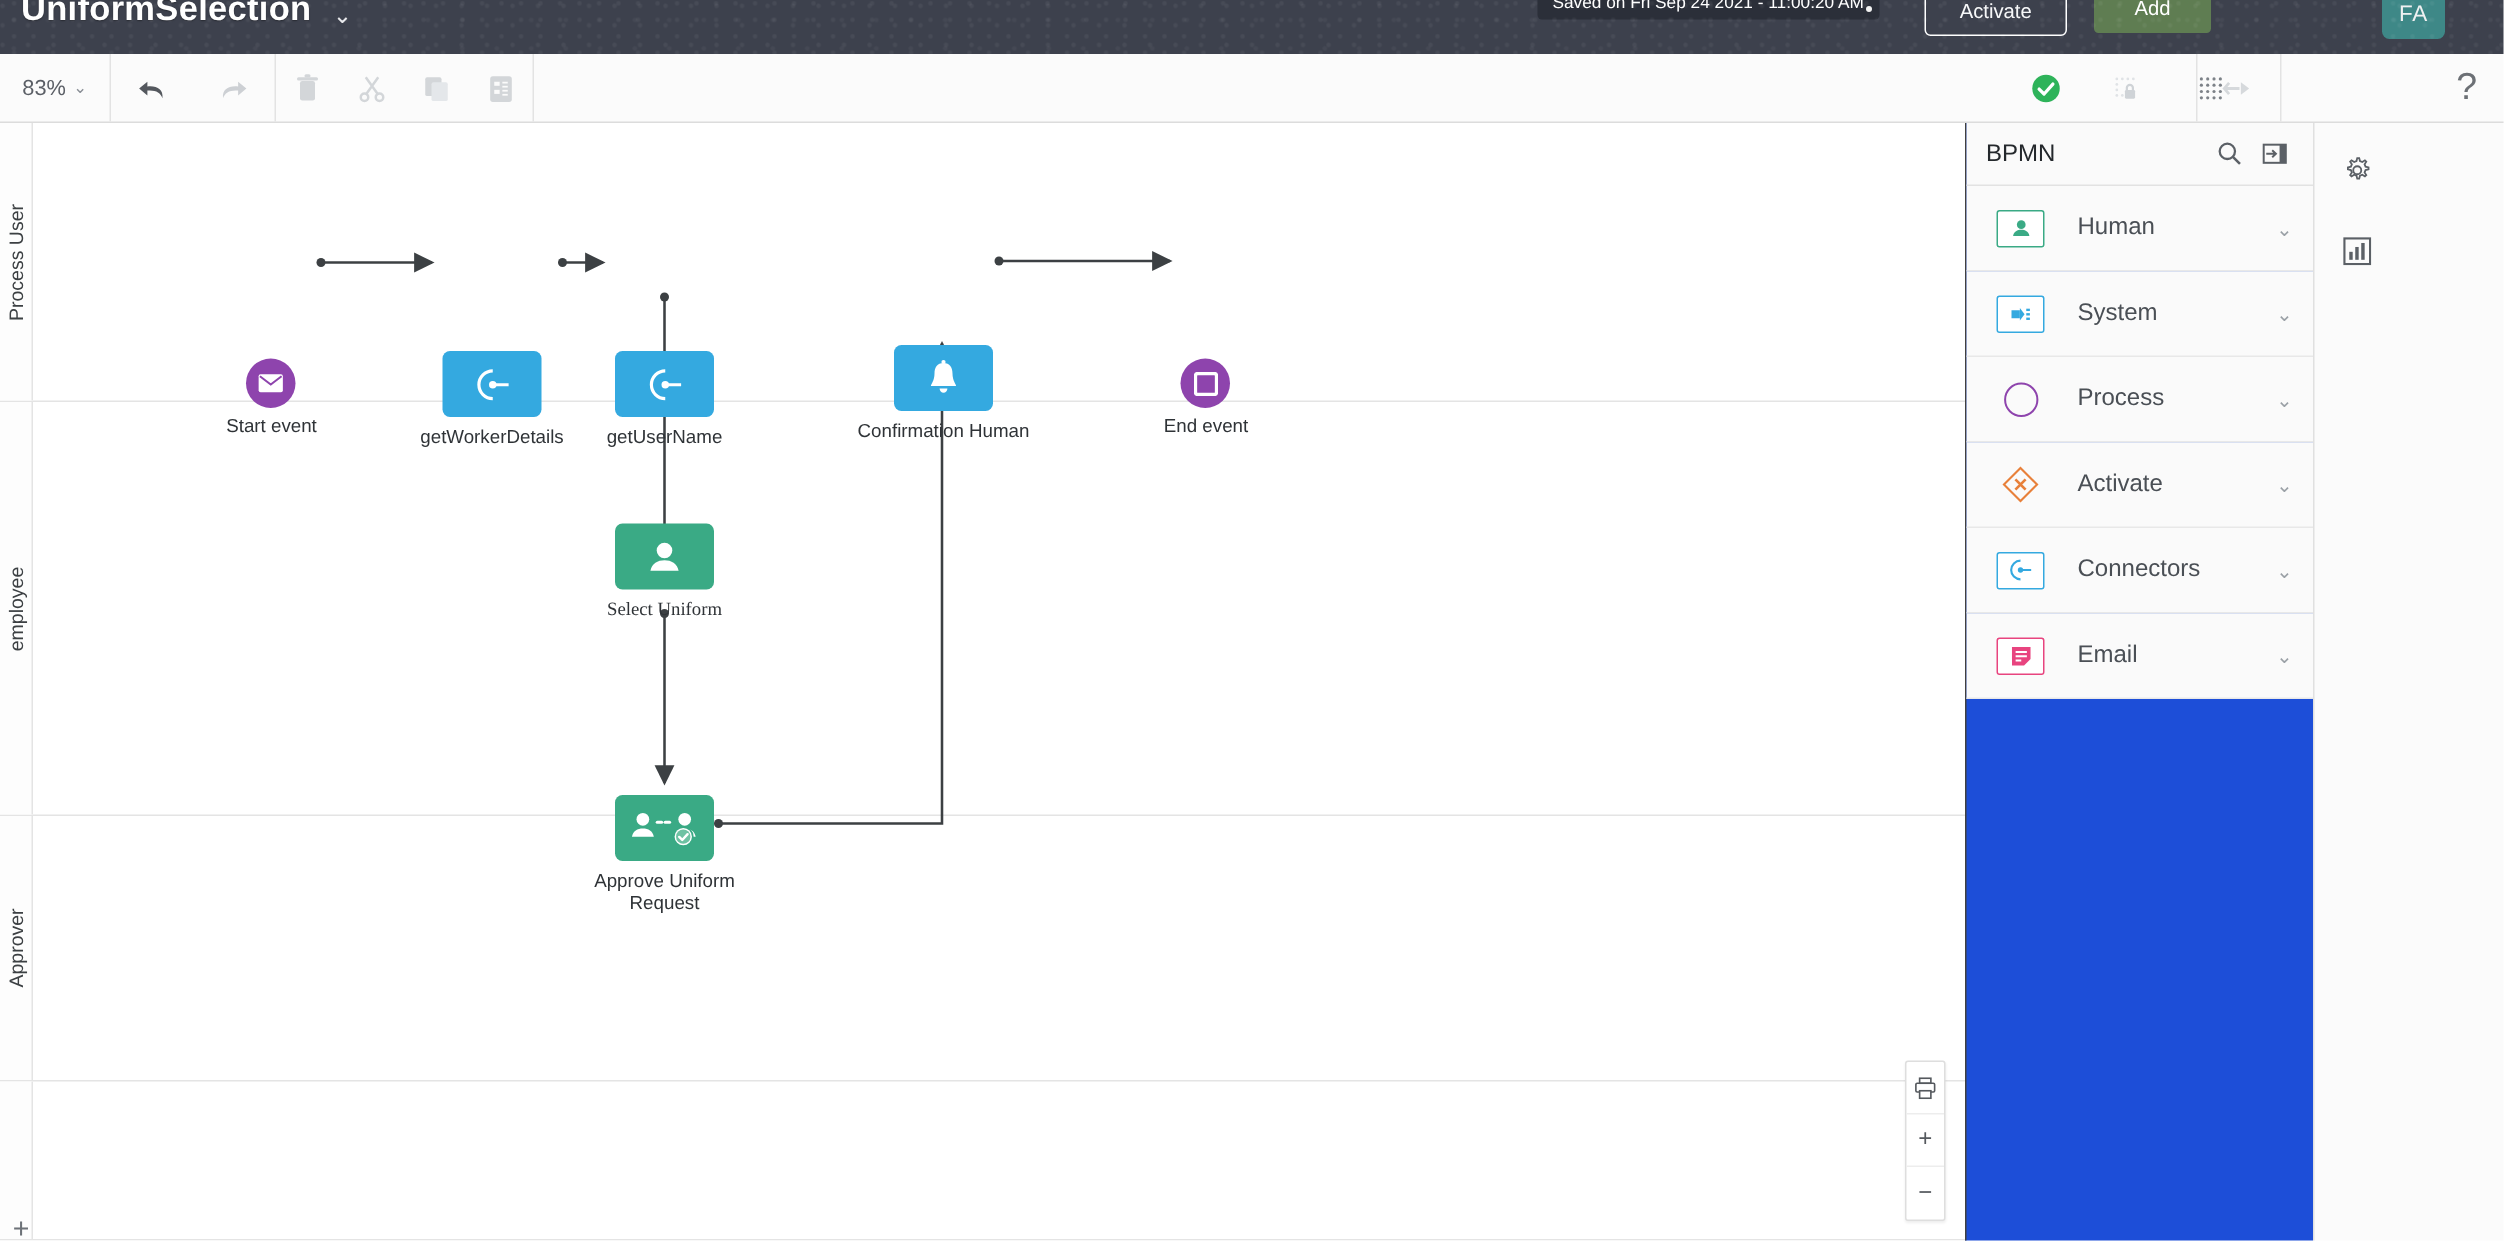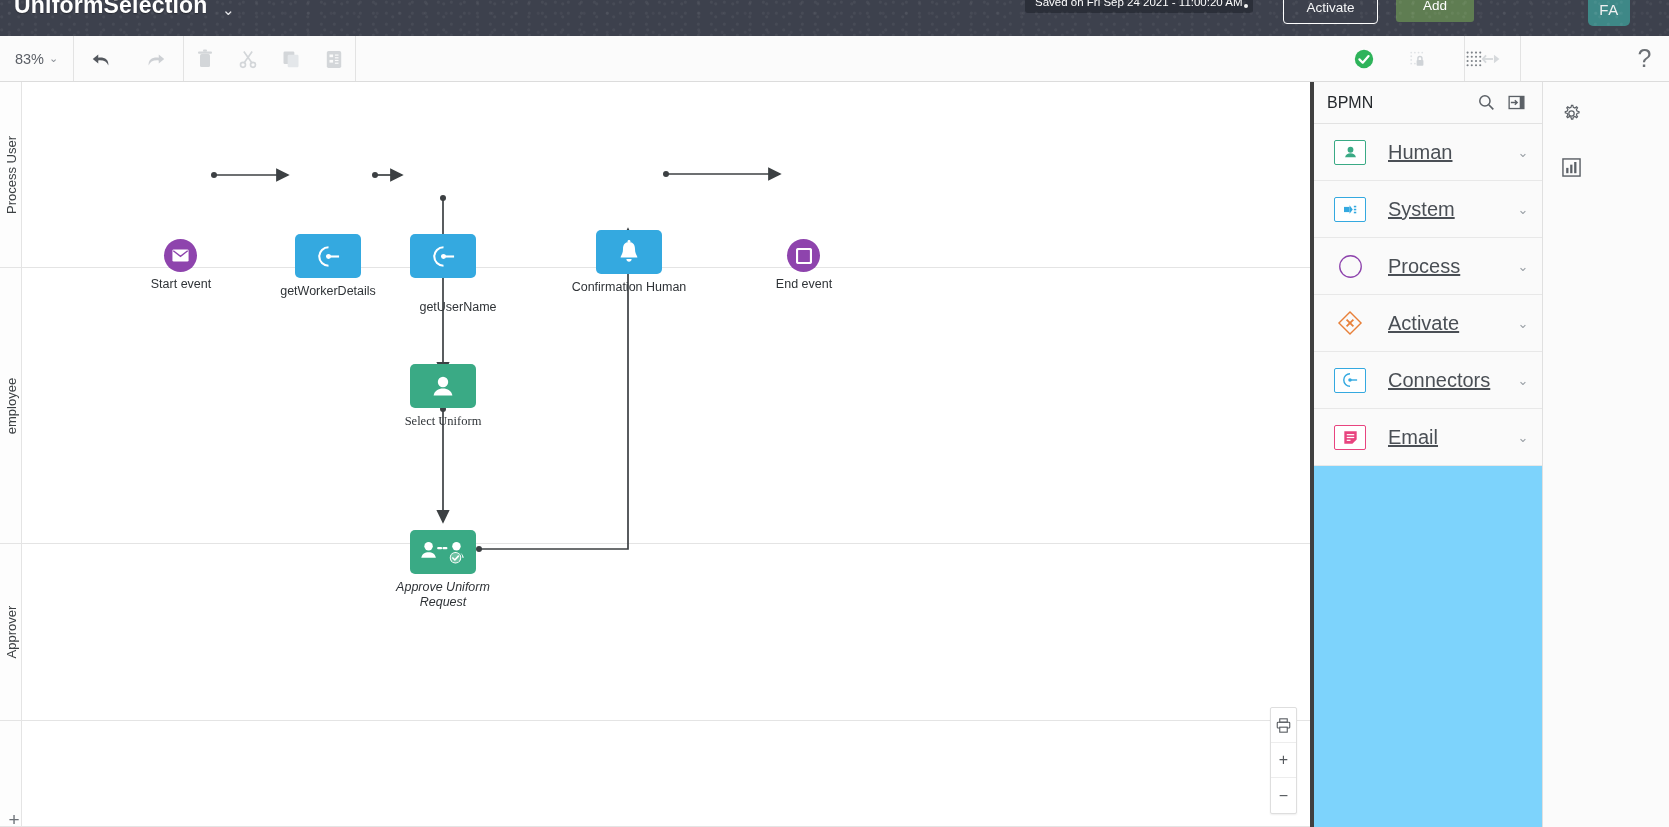--- a/index.html
+++ b/index.html
@@ -141,21 +141,21 @@
   }
   .cz div{
     height:35px; display:flex; align-items:center; justify-content:center;
     color:#55595e; font-size:16px; cursor:pointer; border-bottom:1px solid #ededed;
   }
   .cz div:last-child{ border-bottom:0; }
 
   
   .panel{
     position:absolute; left:1310px; top:82px; width:232px; height:745px;
-    background:#7dd3fc; border-left:4px solid #404040;
+    background:#1d4ed8; border-left:1px solid #404040;
   }
   .panel-head{
     height:42px; border-bottom:1px solid #e2e2e2; background:#fafafa;
     display:flex; align-items:center; padding:0 11px 0 13px;
   }
   .panel-title{ font-size:16px; color:#24282c; flex:1; }
   .panel-head .pic{ width:30px; display:flex; align-items:center; justify-content:center; cursor:pointer; }
   .pitem{
     height:57px; border-bottom:1px solid #e8e8e8;
     display:flex; align-items:center; padding:0 11px 0 20px; cursor:pointer;
@@ -164,21 +164,21 @@
   .pico{
     width:32px; height:25px; border-radius:2px;
     display:flex; align-items:center; justify-content:center; flex:0 0 auto;
   }
   .pico.human{ border:1.5px solid #3aaa85; background:#fff; }
   .pico.system{ border:1.5px solid #34a9e0; background:#fff; }
   .pico.events{ border:0; }
   .pico.gateway{ border:0; }
   .pico.connectors{ border:1.5px solid #34a9e0; background:#fff; }
   .pico.other{ border:1.5px solid #e8447f; background:#fff; }
-  .pitem-label{ flex:1; margin-left:22px; font-size:20px; color:#4a4f55;text-decoration:underline; }
+  .pitem-label{ flex:1; margin-left:22px; font-size:16px; color:#4a4f55; }
   .chev{ color:#9aa0a6; font-size:13px; width:16px; text-align:center; }
 
   
   .rail{
     position:absolute; left:1542px; top:82px; width:127px; height:745px;
     background:#fbfbfb; border-left:1px solid #e0e0e0;
   }
   .rail-btn{
     width:46px; height:46px; margin:8px 0 0 5px;
     display:flex; align-items:center; justify-content:center; cursor:pointer;
@@ -387,21 +387,21 @@
   </div>
 
   <div class="node" style="left:410px; top:152px;">
     <div class="node-box blue">
       <svg width="25" height="25" viewBox="0 0 26 26">
         <path d="M13 3.4 A9.6 9.6 0 1 0 13 22.6" fill="none" stroke="#ffffff" stroke-width="2.2"></path>
         <line x1="13" y1="13" x2="24" y2="13" stroke="#ffffff" stroke-width="2.2"></line>
         <circle cx="13" cy="13" r="2.6" fill="#ffffff"></circle>
       </svg>
     </div>
-    <div class="node-label" style="top:50px; left:48px;margin-top:16px;">getUserName</div>
+    <div class="node-label" style="top:50px; left:33px;">getUserName</div>
   </div>
 
   <div class="node" style="left:596px; top:148px;">
     <div class="node-box blue">
       <svg width="24" height="26" viewBox="0 0 24 26">
         <path d="M12 3 C7.8 3 6 6 6 10 C6 15 3.6 17 3.6 18.4 L20.4 18.4 C20.4 17 18 15 18 10 C18 6 16.2 3 12 3 Z" fill="#ffffff"></path>
         <rect x="10.6" y="1" width="2.8" height="2.6" rx="1.3" fill="#ffffff"></rect>
         <path d="M9.4 20 C9.4 21.7 10.6 22.8 12 22.8 C13.4 22.8 14.6 21.7 14.6 20 Z" fill="#ffffff"></path>
       </svg>
     </div>
@@ -410,21 +410,21 @@
 
   <div class="node" style="left:787px; top:157px;">
     <div class="node-circle end">
       <svg width="16" height="16" viewBox="0 0 16 16">
         <rect x="1" y="1" width="14" height="14" rx="1.5" fill="none" stroke="#ffffff" stroke-width="2.2"></rect>
       </svg>
     </div>
     <div class="node-label" style="top:38px; left:17px;">End event</div>
   </div>
 
-  <div class="node" style="left:410px; top:282px;font-family:Liberation Serif, serif;">
+  <div class="node" style="left:410px; top:267px;font-family:Liberation Serif, serif;">
     <div class="node-box green">
       <svg width="26" height="24" viewBox="0 0 26 24">
         <circle cx="13" cy="8" r="5.2" fill="#ffffff"></circle>
         <path d="M3.6 21.5 C4.6 16.6 8.4 14.5 13 14.5 C17.6 14.5 21.4 16.6 22.4 21.5 Z" fill="#ffffff"></path>
       </svg>
     </div>
     <div class="node-label" style="top:50px; left:33px;">Select Uniform</div>
   </div>
 
   <div class="node" style="left:410px; top:448px;">
@@ -437,21 +437,21 @@
         <g stroke="#ffffff" stroke-width="2.2" stroke-linecap="round">
           <line x1="21" y1="11" x2="24" y2="11"></line>
           <line x1="26.5" y1="11" x2="29.5" y2="11"></line>
         </g>
         <circle cx="39" cy="21" r="7.2" fill="#3aaa85"></circle>
         <circle cx="39" cy="21" r="6" fill="#ffffff"></circle>
         <circle cx="39" cy="21" r="5" fill="#6ec2a3"></circle>
         <path d="M36.2 21.2 L38.3 23.3 L42 19.3" fill="none" stroke="#ffffff" stroke-width="1.7" stroke-linecap="round" stroke-linejoin="round"></path>
       </svg>
     </div>
-    <div class="node-label wrap" style="top:50px; left:33px;font-style:italic;">Approve Uniform Request</div>
+    <div class="node-label wrap" style="top:50px; left:33px;">Approve Uniform Request</div>
   </div>
 
   <div class="add-lane">+</div>
 
   <div class="cz">
     <div>
       <svg width="15" height="15" viewBox="0 0 18 18">
         <rect x="4.5" y="1" width="9" height="4" fill="none" stroke="#55595e" stroke-width="1.3"></rect>
         <rect x="1.5" y="5" width="15" height="7" rx="1" fill="none" stroke="#55595e" stroke-width="1.3"></rect>
         <rect x="4.5" y="11" width="9" height="6" fill="#ffffff" stroke="#55595e" stroke-width="1.3"></rect>

